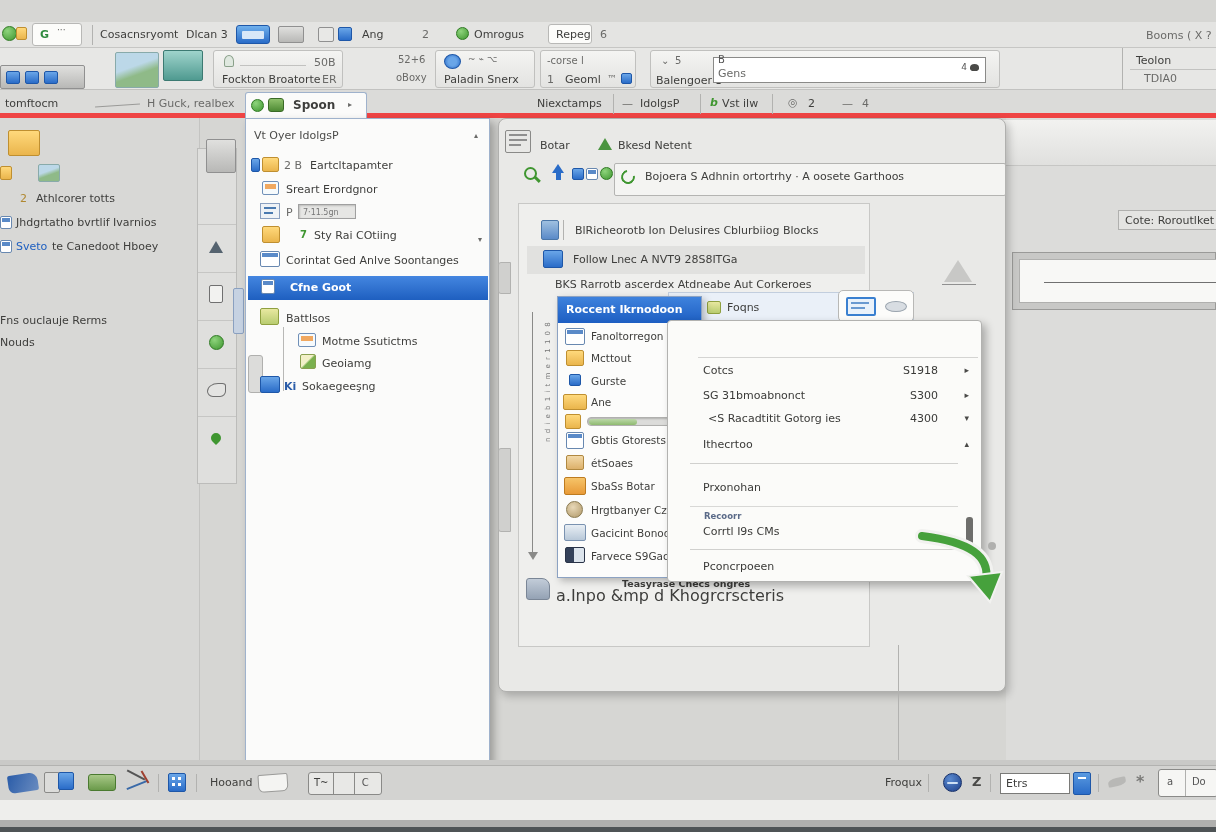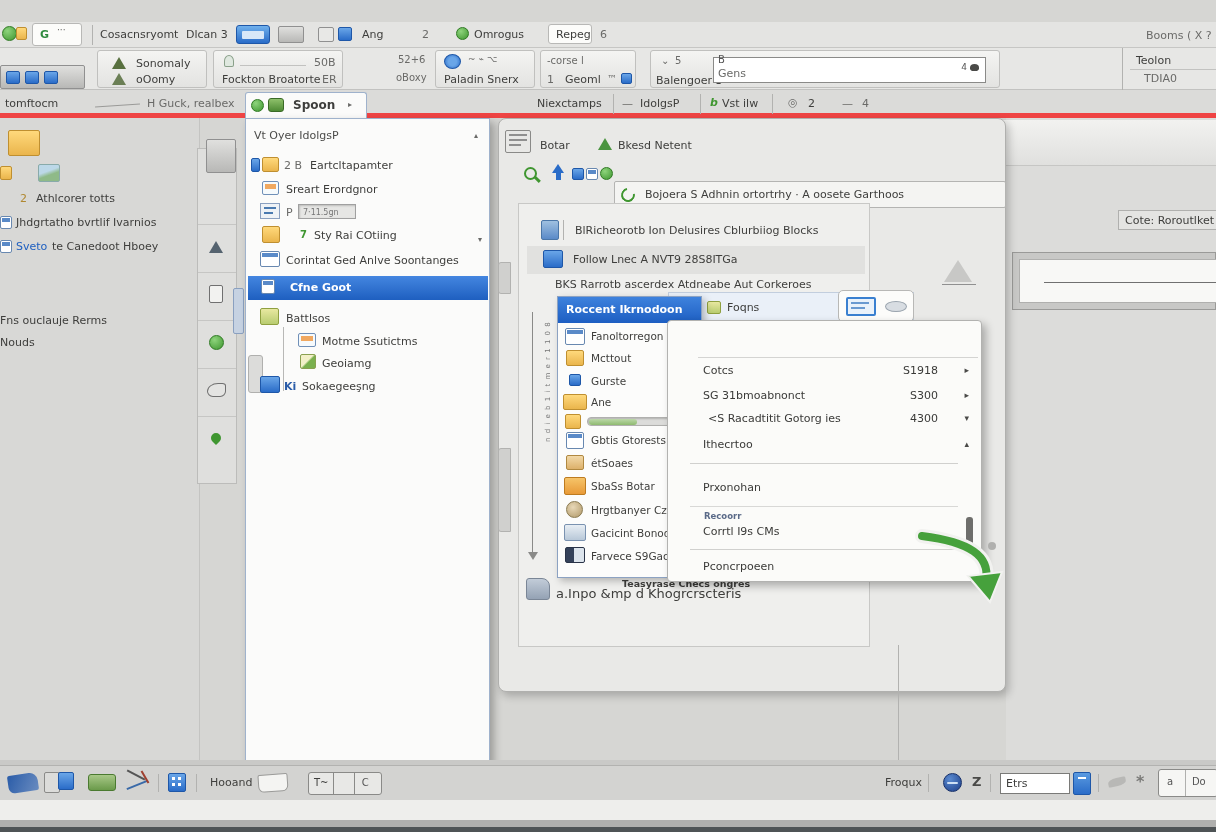--- a/index.html
+++ b/index.html
@@ -32,21 +32,21 @@
 
 .spoon-tab{left:245px;top:92px;width:122px;height:27px;background:#fbfbfa;border:1px solid #9fb2cc;border-bottom:none;border-radius:3px 3px 0 0}
 .spoon-panel{left:245px;top:118px;width:245px;height:647px;background:#fbfbfa;border:1px solid #9fb2cc;box-shadow:4px 4px 8px rgba(0,0,0,.28)}
 .mrow{position:absolute;left:2px;width:240px;height:22px}
 .mrow .lbl{position:absolute;top:4px;font-size:11px;white-space:nowrap}
 .sel{background:linear-gradient(#4486e0,#1e5fc0);color:#fff}
 
 
 .dialog{left:498px;top:118px;width:508px;height:574px;background:#e9e9e7;border:1px solid #b0b0ae;border-radius:8px;box-shadow:3px 4px 9px rgba(0,0,0,.22)}
 .innerpanel{left:518px;top:203px;width:352px;height:444px;background:#efefed;border:1px solid #c8c8c6}
-.combo{left:614px;top:181px;width:392px;height:27px;background:#f4f4f2;border:1px solid #b4b4b2;border-radius:2px}
+.combo{left:614px;top:163px;width:392px;height:33px;background:#f4f4f2;border:1px solid #b4b4b2;border-radius:2px}
 
 
 .popup1{left:557px;top:296px;width:145px;height:282px;background:#fcfcfb;border:1px solid #8ca2c2;box-shadow:3px 3px 7px rgba(0,0,0,.25)}
 .p1head{position:absolute;left:0;top:0;width:143px;height:26px;background:linear-gradient(#3e82dd,#1d5ec2);color:#fff}
 .p1row{position:absolute;left:3px;width:138px;height:21px}
 .p1row .lbl{position:absolute;left:30px;top:3px;font-size:10.5px;white-space:nowrap}
 .popup2{left:667px;top:320px;width:315px;height:262px;background:#fbfbf9;border:1px solid #b2b2b0;border-radius:4px;box-shadow:4px 4px 9px rgba(0,0,0,.28)}
 .p2lbl{position:absolute;left:35px;font-size:11px;white-space:nowrap;color:#3a3a38}
 .p2val{position:absolute;right:45px;font-size:11px;color:#3a3a38}
 .p2arrow{position:absolute;right:14px;font-size:9px;color:#4a4a48}
@@ -118,26 +118,20 @@
   <div class="abs toolbar2">
 
     <div class="abs ic-gray ic" style="left:0px;top:17px;width:85px;height:24px">
       <div class="ic ic-blue" style="left:5px;top:5px;width:14px;height:13px"></div>
       <div class="ic ic-blue" style="left:24px;top:5px;width:14px;height:13px"></div>
       <div class="ic ic-blue" style="left:43px;top:5px;width:14px;height:13px"></div>
     </div>
     <div class="abs ic-img ic" style="left:115px;top:4px;width:44px;height:36px"></div>
     <div class="abs ic-teal ic" style="left:163px;top:2px;width:40px;height:31px"></div>
 
-    <div class="abs groupbox" style="left:97px;top:2px;width:110px;height:38px">
-      <div class="tri-dkgreen" style="left:14px;top:6px"></div>
-      <span class="abs txt" style="left:38px;top:6px">Sonomaly</span>
-      <div class="tri-dkgreen" style="left:14px;top:22px;border-bottom-color:#6b7f55"></div>
-      <span class="abs txt" style="left:38px;top:22px">oOomy</span>
-    </div>
 
     <div class="abs groupbox" style="left:213px;top:2px;width:130px;height:38px">
       <div class="abs" style="left:10px;top:4px;width:10px;height:12px;border:1px solid #8aa08a;border-radius:50% 50% 2px 2px;background:#dfe8df"></div>
       <div class="abs hsep" style="left:26px;top:14px;width:66px"></div>
       <span class="abs txt gray" style="left:100px;top:5px">50B</span>
       <span class="abs txt" style="left:8px;top:22px">Fockton Broatorte</span>
       <span class="abs txt gray" style="left:108px;top:22px">ER</span>
     </div>
 
     <span class="abs txt gray small" style="left:398px;top:6px">52+6</span>
@@ -362,21 +356,21 @@
   </div>
   <div class="abs whitebtn" style="left:838px;top:290px;width:76px;height:32px;border-radius:5px">
     <div class="abs" style="left:7px;top:6px;width:30px;height:19px;background:#eaf2fa;border:2px solid #3a80d0;border-radius:2px">
       <div class="abs" style="left:3px;top:3px;width:18px;height:2px;background:#6a9ad0"></div>
       <div class="abs" style="left:3px;top:8px;width:14px;height:2px;background:#6a9ad0"></div>
     </div>
     <div class="abs" style="left:46px;top:10px;width:22px;height:11px;background:#d8dde2;border:1px solid #9aa4ae;border-radius:50%"></div>
   </div>
 
   <div class="abs" style="left:526px;top:578px;width:24px;height:22px;background:linear-gradient(#c2ccd8,#94a2b4);border:1px solid #7a8696;border-radius:3px 8px 3px 3px"></div>
-  <span class="abs txt" style="left:556px;top:586px;font-size:13px">a.Inpo &amp;mp d Khogrcrscteris</span>
+  <span class="abs txt" style="left:556px;top:586px;font-size:16px">a.Inpo &amp;mp d Khogrcrscteris</span>
   <span class="abs txt bold" style="left:622px;top:578px;font-size:9.5px">Teasyrase Checs ongres</span>
   <div class="abs" style="left:612px;top:568px;width:26px;height:8px;background:linear-gradient(#7ab0e8,#3a80d0);border-radius:4px"></div>
   <div class="abs" style="left:898px;top:645px;width:1px;height:120px;background:#b2b2b0"></div>
 
   <div class="abs popup1">
     <div class="p1head">
       <span class="abs bold" style="left:8px;top:6px;font-size:11px">Roccent Ikrnodoon</span>
     </div>
     <div class="p1row" style="top:30px">
       <div class="ic ic-window" style="left:4px;top:1px;width:20px;height:17px"></div>

